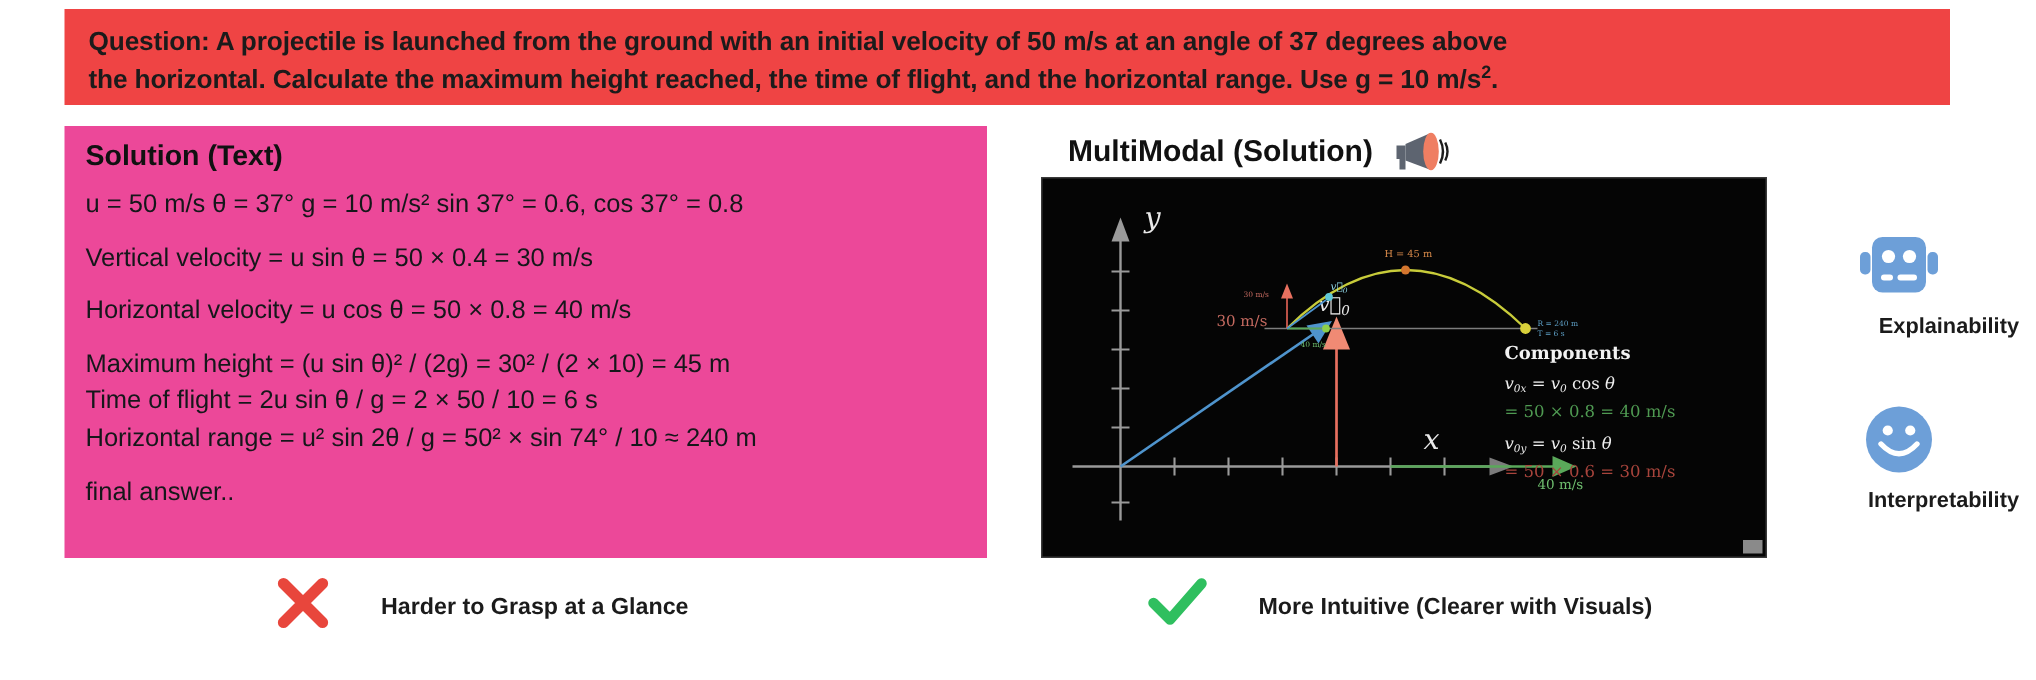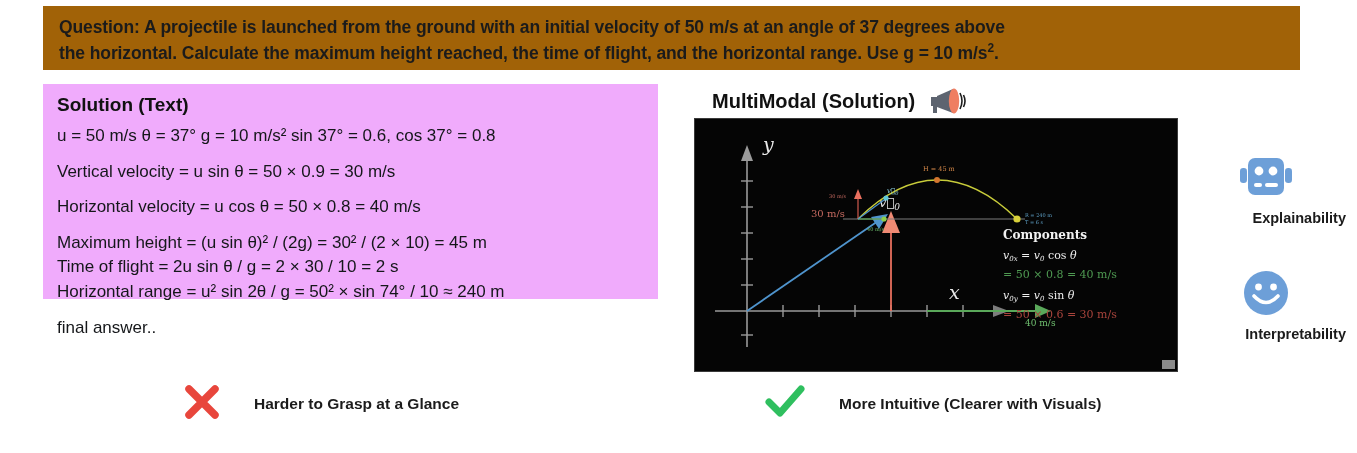--- a/index.html
+++ b/index.html
@@ -15,41 +15,41 @@
     overflow: hidden;
   }
 
   
   #question-banner {
     position: absolute;
     left: 43px;
     top: 6px;
     width: 1257px;
     height: 64px;
-    background: #a16207;
+    background: #ef4444;
     box-sizing: border-box;
     padding: 9px 16px 0 16px;
   }
   #question-banner .qtext {
     font-size: 17.5px;
     font-weight: bold;
     color: #1b1b1b;
     line-height: 1.45;
     letter-spacing: -0.1px;
   }
   .sup { font-size: 0.68em; vertical-align: super; }
 
   
   #solution-panel {
     position: absolute;
     left: 43px;
     top: 84px;
     width: 615px;
-    height: 215px;
-    background: #f0abfc;
+    height: 288px;
+    background: #ec4899;
     box-sizing: border-box;
     padding: 10px 8px 0 14px;
   }
   #solution-title {
     font-size: 19px;
     font-weight: bold;
     color: #111;
     margin-bottom: 9px;
   }
   .sol-line {
@@ -137,24 +137,24 @@
 <div id="question-banner">
   <div class="qtext">
     <span>Question: A projectile is launched from the ground with an initial velocity of 50 m/s at an angle of 37 degrees above</span><br>
     <span>the horizontal. Calculate the maximum height reached, the time of flight, and the horizontal range. Use g = 10 m/s</span><span class="sup">2</span><span>.</span>
   </div>
 </div>
 
 <div id="solution-panel">
   <div id="solution-title">Solution (Text)</div>
   <div class="sol-line">u = 50 m/s θ = 37° g = 10 m/s² sin 37° = 0.6, cos 37° = 0.8</div>
-  <div class="sol-line">Vertical velocity = u sin θ = 50 × 0.9 = 30 m/s</div>
+  <div class="sol-line">Vertical velocity = u sin θ = 50 × 0.4 = 30 m/s</div>
   <div class="sol-line">Horizontal velocity = u cos θ = 50 × 0.8 = 40 m/s</div>
   <div class="sol-line tight">Maximum height = (u sin θ)² / (2g) = 30² / (2 × 10) = 45 m</div>
-  <div class="sol-line tight">Time of flight = 2u sin θ / g = 2 × 30 / 10 = 2 s</div>
+  <div class="sol-line tight">Time of flight = 2u sin θ / g = 2 × 50 / 10 = 6 s</div>
   <div class="sol-line">Horizontal range = u² sin 2θ / g = 50² × sin 74° / 10 ≈ 240 m</div>
   <div class="sol-line">final answer..</div>
 </div>
 
 <div id="mm-header">
   <div id="mm-title">MultiModal (Solution)</div>
   <span>
     <svg id="speaker-icon" viewBox="0 0 38 30">
       <path d="M2 11 L2 20 L8 20 L8 11 Z" fill="#5d6470"></path>
       <path d="M4 20 L4 27 L8 27 L8 20 Z" fill="#5d6470"></path>

